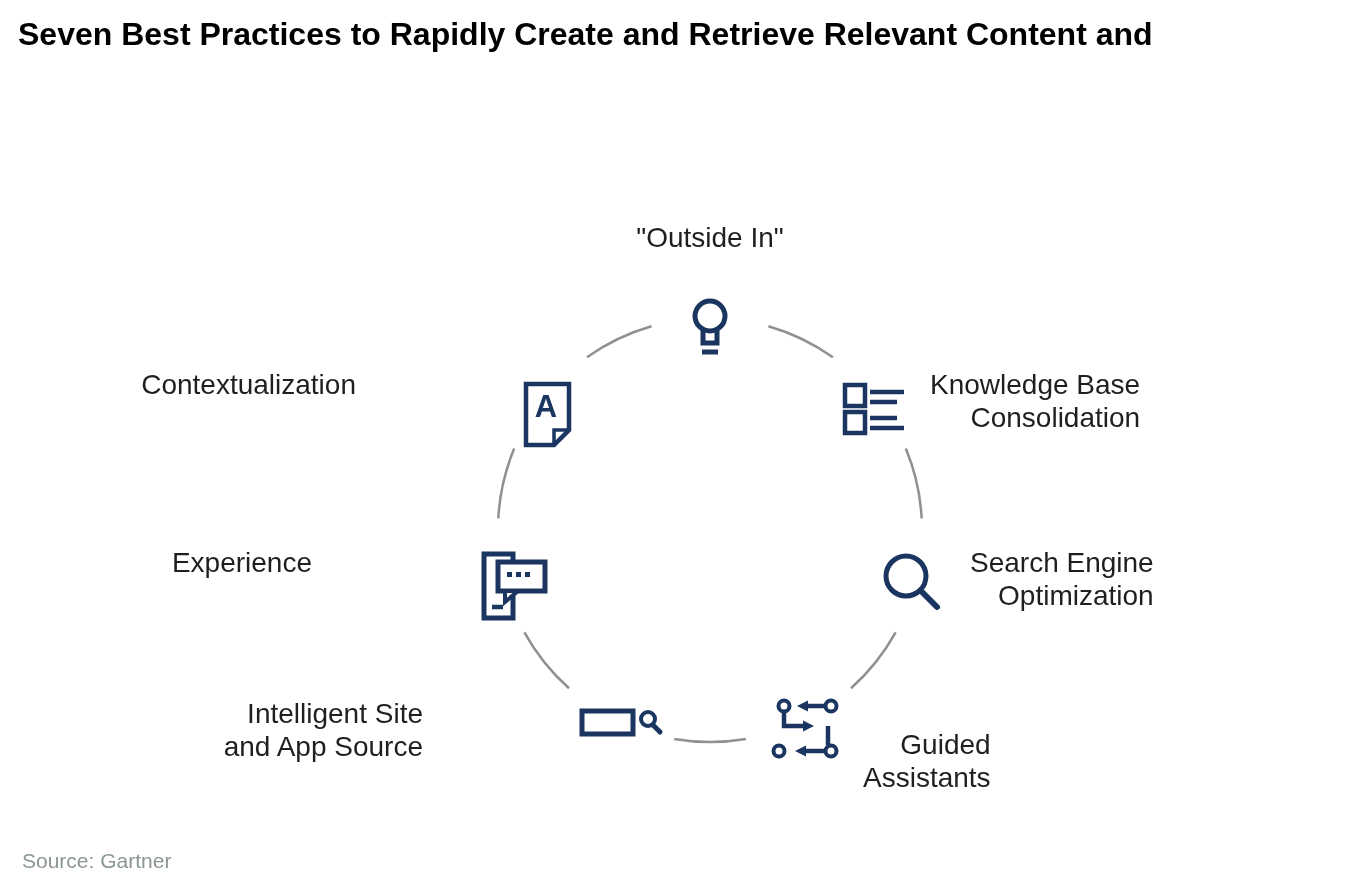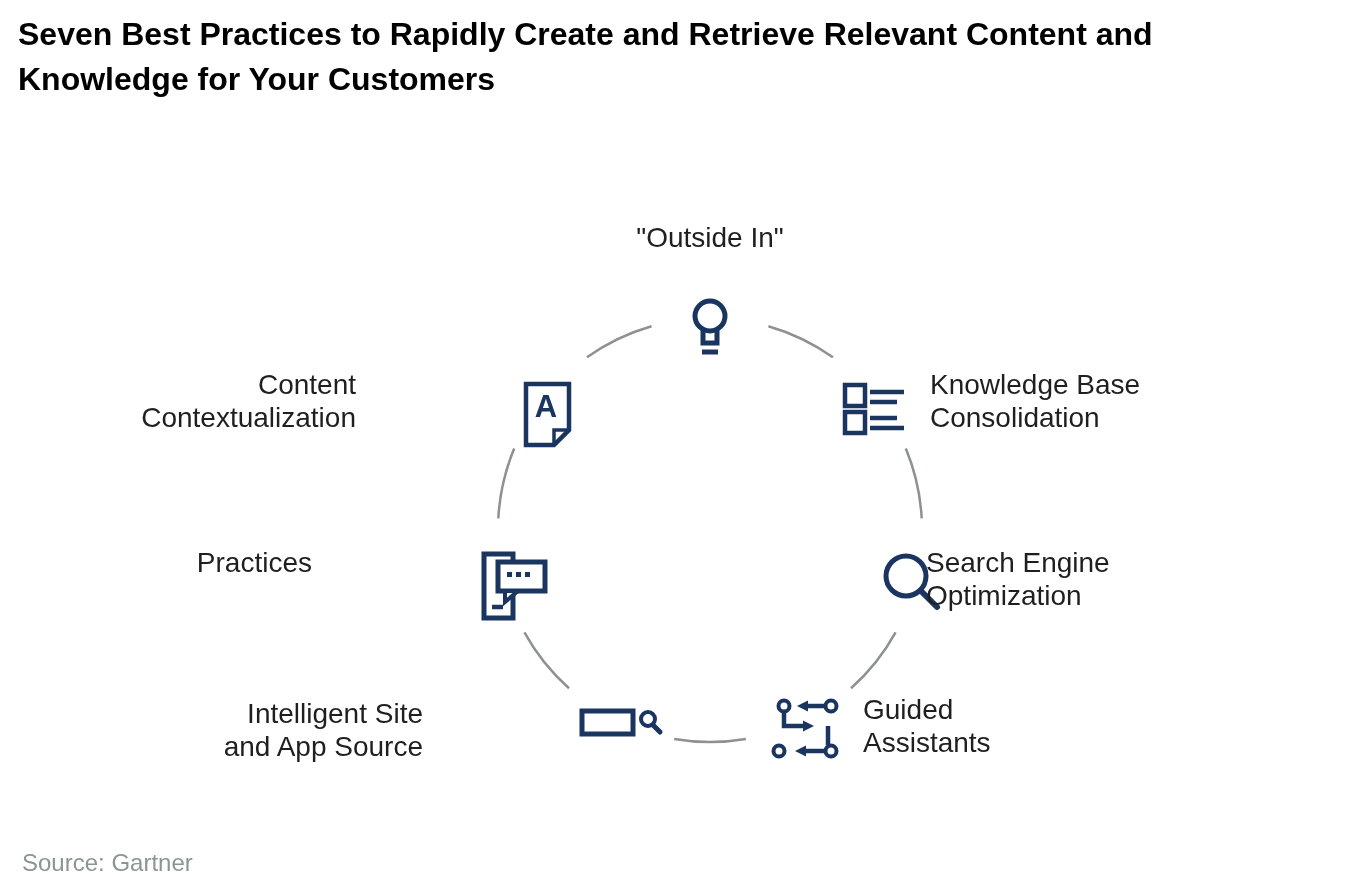--- a/index.html
+++ b/index.html
@@ -32,27 +32,27 @@
     white-space: nowrap;
   }
   .label {
     position: absolute;
     font-size: 28px;
     line-height: 33px;
     color: var(--label_dark);
     white-space: nowrap;
   }
   .label.center { transform: translateX(-50%); text-align: center; }
-  .label.left   { text-align: left; }
+  .label.left   { text-align: right; }
   .label.right  { text-align: right; }
   .source {
     position: absolute;
     left: 22px;
     top: 849px;
-    font-size: 24px;
+    font-size: 21px;
     color: var(--source_gray);
   }
   svg.diagram { position: absolute; left: 0; top: 0; }
   .arc { stroke: var(--arc_gray); stroke-width: 2.5; fill: none; }
   .s35 { stroke: var(--icon_navy); stroke-width: 3.5; fill: none; }
   .s4  { stroke: var(--icon_navy); stroke-width: 4;   fill: none; }
   .s45 { stroke: var(--icon_navy); stroke-width: 4.5; fill: none; }
   .s5  { stroke: var(--icon_navy); stroke-width: 5;   fill: none; }
   .s6  { stroke: var(--icon_navy); stroke-width: 6;   fill: none; }
   .round { stroke-linecap: round; }
@@ -66,21 +66,20 @@
     text-anchor: middle;
   }
 </style>
 </head>
 <body>
 
 <div class="stage">
 
   <div class="title">
     <div>Seven Best Practices to Rapidly Create and Retrieve Relevant Content and</div>
-    <div>Knowledge for Your Customers</div>
   </div>
 
   <svg class="diagram" width="1362" height="882" viewBox="0 0 1362 882">
 
     <g>
       <path class="arc" d="M 587.0 357.2 A 212 212 0 0 1 651.5 326.2"></path>
       <path class="arc" d="M 768.4 326.2 A 212 212 0 0 1 832.9 357.3"></path>
       <path class="arc" d="M 905.8 448.6 A 212 212 0 0 1 921.7 518.4"></path>
       <path class="arc" d="M 895.6 632.4 A 212 212 0 0 1 851.0 688.3"></path>
       <path class="arc" d="M 745.8 739.0 A 212 212 0 0 1 674.2 739.0"></path>
@@ -147,39 +146,38 @@
 
   <div class="label center" style="left:710px; top:221px">
     <div>"Outside In"</div>
   </div>
 
   <div class="label left" style="left:930px; top:368px">
     <div>Knowledge Base</div>
     <div>Consolidation</div>
   </div>
 
-  <div class="label left" style="left:926px; top:546px">
+  <div class="label left" style="left:970px; top:546px">
     <div>Search Engine</div>
     <div>Optimization</div>
   </div>
 
-  <div class="label left" style="left:863px; top:693px">
+  <div class="label left" style="left:863px; top:728px">
     <div>Guided</div>
     <div>Assistants</div>
   </div>
 
   <div class="label right" style="right:810px; top:697px">
     <div>Intelligent Site</div>
     <div>and App Source</div>
   </div>
 
   <div class="label right" style="right:921px; top:546px">
-    <div>Practices</div>
+    <div>Experience</div>
   </div>
 
   <div class="label right" style="right:877px; top:368px">
-    <div>Content</div>
     <div>Contextualization</div>
   </div>
 
   <div class="source">Source: Gartner</div>
 
 </div>
 
 </body></html>

